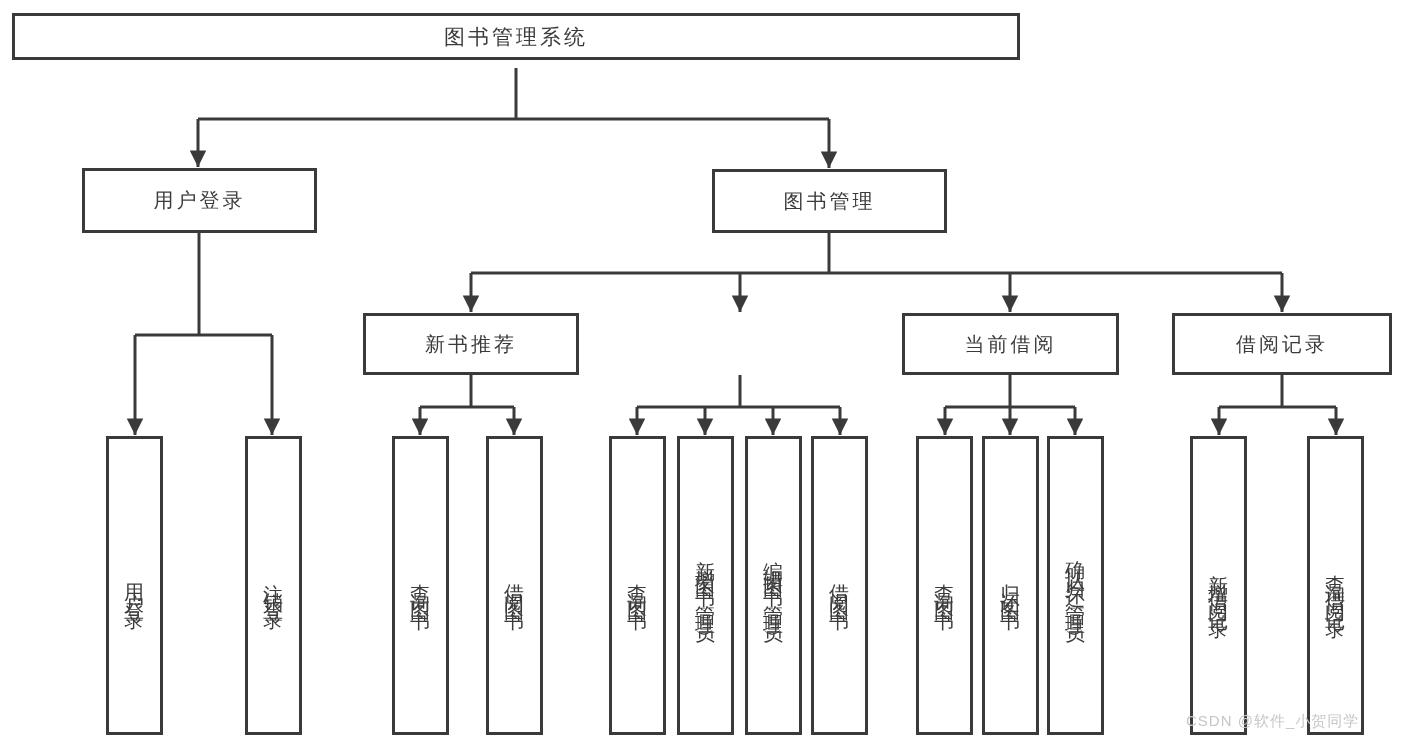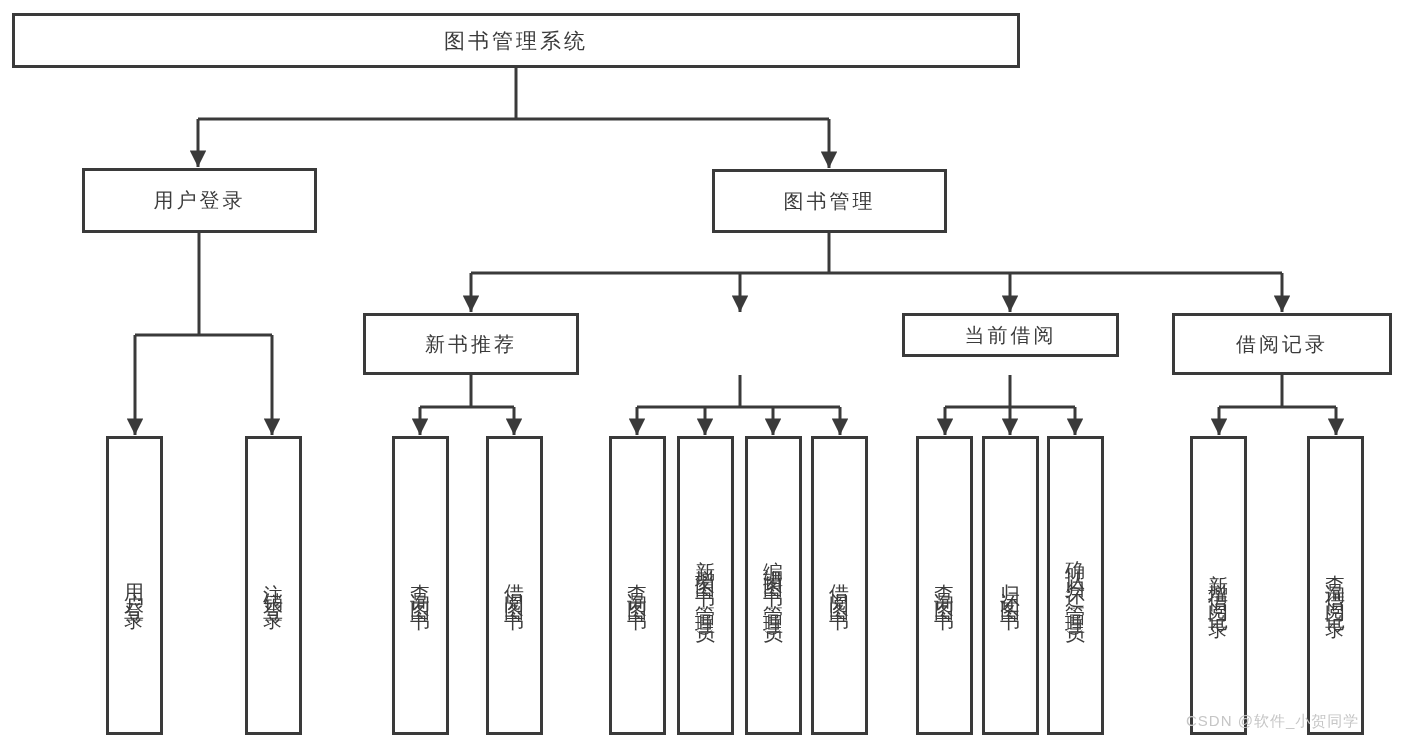--- a/index.html
+++ b/index.html
@@ -89,27 +89,27 @@
     <path class="wire" d="M945 407 V435" marker-end="url(#arrowhead)"></path>
     <path class="wire" d="M1010 407 V435" marker-end="url(#arrowhead)"></path>
     <path class="wire" d="M1075 407 V435" marker-end="url(#arrowhead)"></path>
 
     <path class="wire" d="M1282 375 V407"></path>
     <path class="wire" d="M1219 407 H1336"></path>
     <path class="wire" d="M1219 407 V435" marker-end="url(#arrowhead)"></path>
     <path class="wire" d="M1336 407 V435" marker-end="url(#arrowhead)"></path>
   </svg>
 
-  <div class="hbox title" style="left:12px; top:13px; width:1008px; height:55px;">图书管理系统</div>
+  <div class="hbox title" style="left:12px; top:13px; width:1008px; height:47px;">图书管理系统</div>
 
   <div class="hbox" style="left:82px; top:168px; width:235px; height:65px;">用户登录</div>
   <div class="hbox" style="left:712px; top:169px; width:235px; height:64px;">图书管理</div>
 
   <div class="hbox" style="left:363px; top:313px; width:216px; height:62px;">新书推荐</div>
-  <div class="hbox" style="left:902px; top:313px; width:217px; height:44px;">当前借阅</div>
+  <div class="hbox" style="left:902px; top:313px; width:217px; height:62px;">当前借阅</div>
   <div class="hbox" style="left:1172px; top:313px; width:220px; height:62px;">借阅记录</div>
 
   <div class="vbox" style="left:106px;">
     <span class="vtext">用户登录</span>
   </div>
   <div class="vbox" style="left:245px;">
     <span class="vtext">注销登录</span>
   </div>
 
   <div class="vbox" style="left:392px;">

